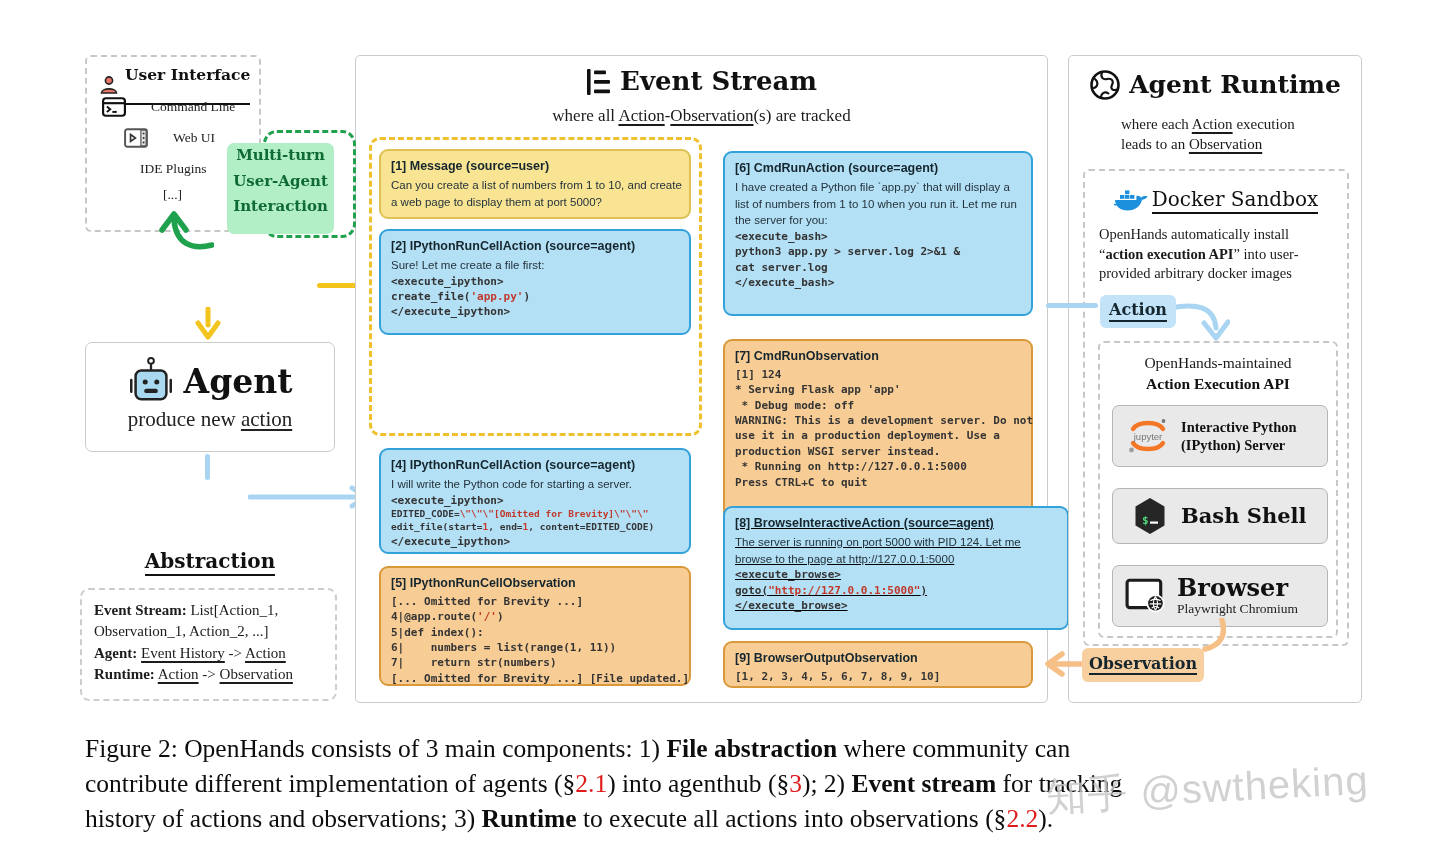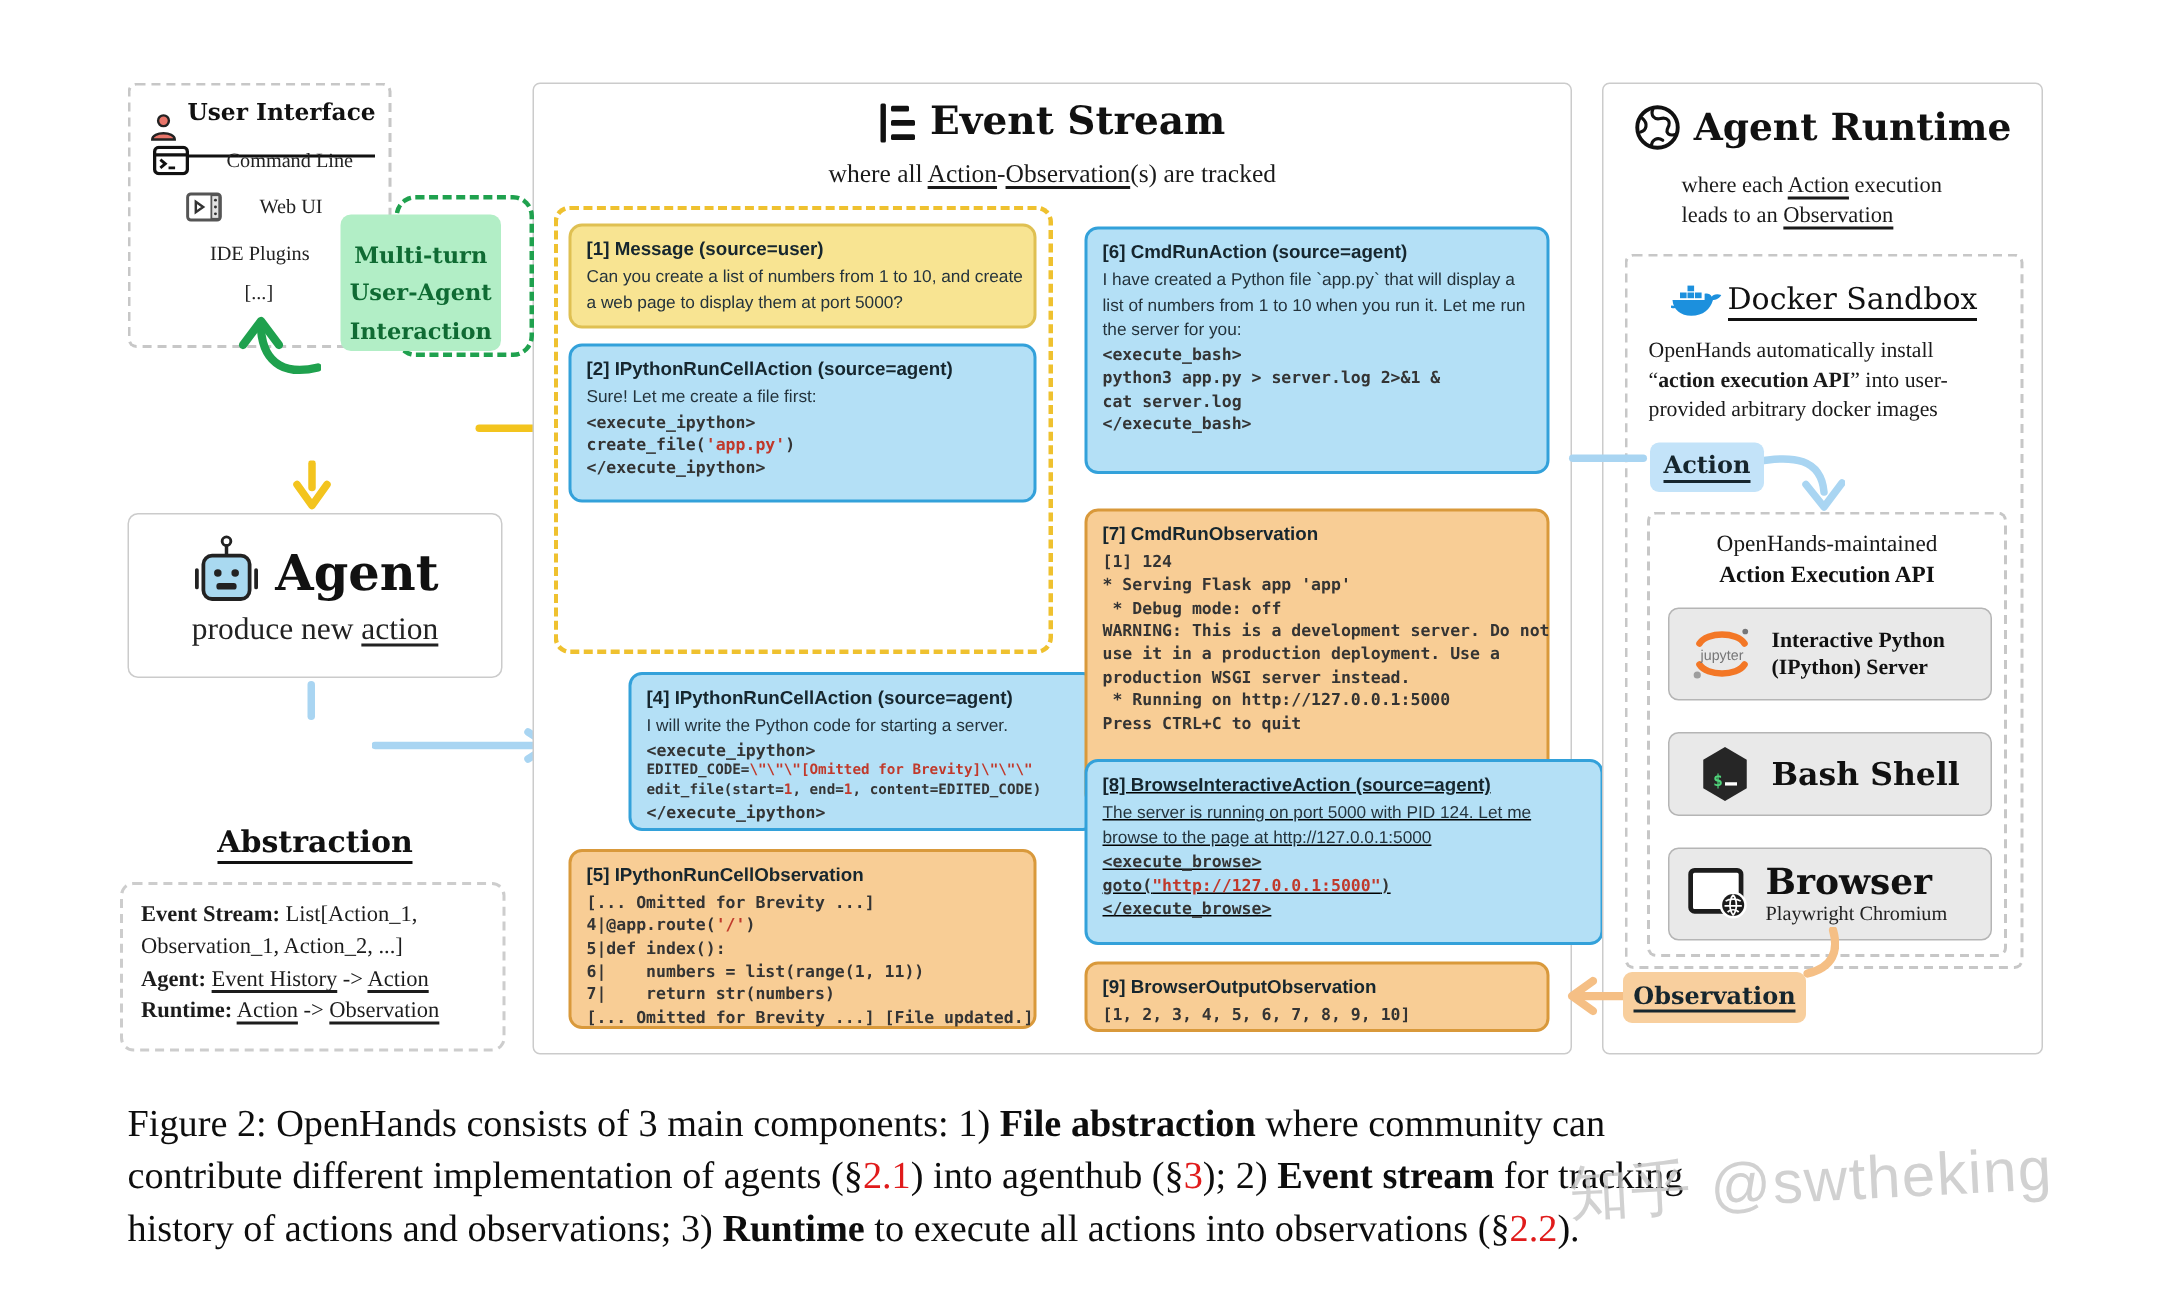--- a/index.html
+++ b/index.html
@@ -16,21 +16,21 @@
   .dashed{position:absolute;border:2px dashed #c7c7c7;border-radius:6px;box-sizing:border-box;background:#fff;}
 
   
   .ui-head{position:absolute;left:12px;top:9px;display:flex;align-items:center;gap:6px;}
   .ui-title{font:700 15.5px/1.2 "DejaVu Serif",serif;color:#111;border-bottom:2px solid #111;padding-bottom:18px;}
   .ui-item{position:absolute;display:flex;align-items:center;gap:25px;}
   .ui-label{font:400 13.5px/1.2 "Liberation Serif",serif;color:#222;}
 
   
   .mt-box{position:absolute;left:227px;top:143px;width:107px;height:91px;background:#b2eec6;border-radius:7px;
-          display:flex;flex-direction:column;justify-content:flex-end;text-align:center;z-index:3;}
+          display:flex;flex-direction:column;justify-content:flex-start;text-align:center;z-index:3;}
   .mt-line{font:700 15px/1.7 "DejaVu Serif",serif;color:#0f6b33;}
   .mt-dash{position:absolute;left:263px;top:130px;width:93px;height:108px;border:3.5px dashed #1fa14e;border-radius:14px;z-index:2;box-sizing:border-box;}
 
   
   .agent-row{position:absolute;left:0;top:13px;width:100%;display:flex;align-items:center;justify-content:center;gap:10px;}
   .agent-title{font:700 33px/1.1 "DejaVu Serif",serif;color:#111;}
   .agent-sub{position:absolute;left:0;top:64px;width:100%;text-align:center;font:400 21px/1.2 "Liberation Serif",serif;color:#222;}
 
   
   .ab-head{position:absolute;left:85px;top:549px;width:250px;text-align:center;
@@ -194,21 +194,21 @@
     </div>
     <div class="ev blue" style="left:23px;top:173px;width:312px;height:106px;">
       <div class="ev-title">[2] IPythonRunCellAction (source=agent)</div>
       <div class="ev-text">Sure! Let me create a file first:</div>
       <div>
           <div class="c-line"><span>&lt;execute_ipython&gt;</span></div>
           <div class="c-line"><span>create_file(</span><span class="red">'app.py'</span><span>)</span></div>
           <div class="c-line"><span>&lt;/execute_ipython&gt;</span></div>
         </div>
     </div>
-    <div class="ev blue" style="left:23px;top:392px;width:312px;height:106px;margin-left:40px;">
+    <div class="ev blue" style="left:23px;top:392px;width:312px;height:106px;">
       <div class="ev-title">[4] IPythonRunCellAction (source=agent)</div>
       <div class="ev-text">I will write the Python code for starting a server.</div>
       <div>
           <div class="c-line"><span>&lt;execute_ipython&gt;</span></div>
           <div class="c-line sm"><span>EDITED_CODE=</span><span class="red">\"\"\"[Omitted for Brevity]\"\"\"</span></div>
           <div class="c-line sm"><span>edit_file(start=</span><span class="red">1</span><span>, end=</span><span class="red">1</span><span>, content=EDITED_CODE)</span></div>
           <div class="c-line"><span>&lt;/execute_ipython&gt;</span></div>
         </div>
     </div>
     <div class="ev orange" style="left:23px;top:510px;width:312px;height:120px;">

